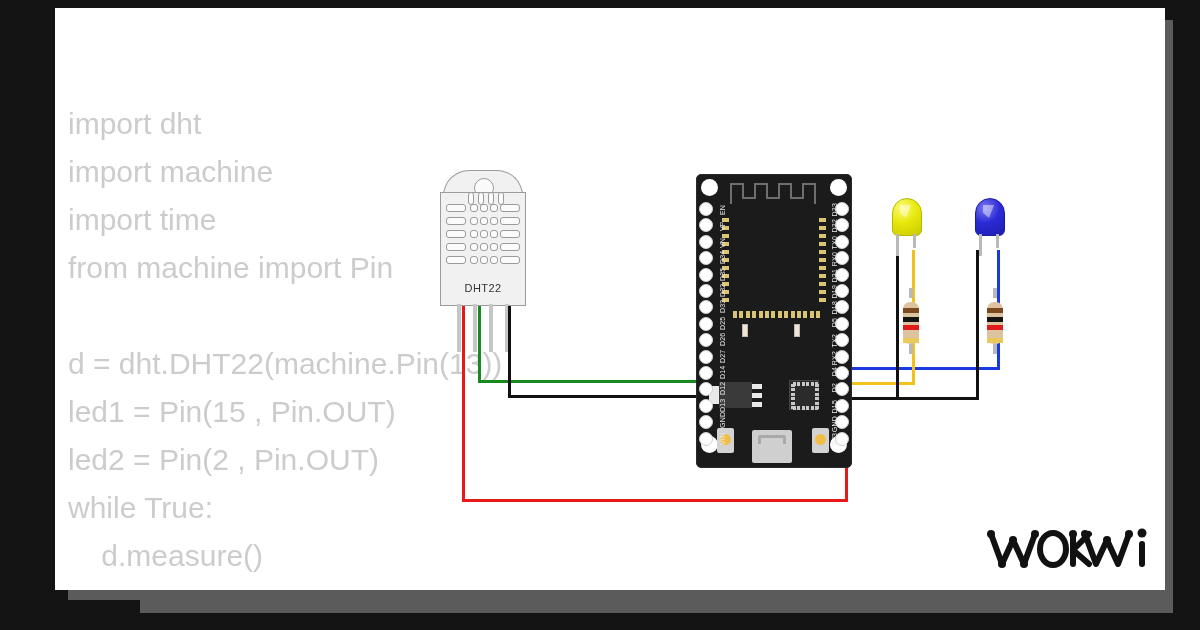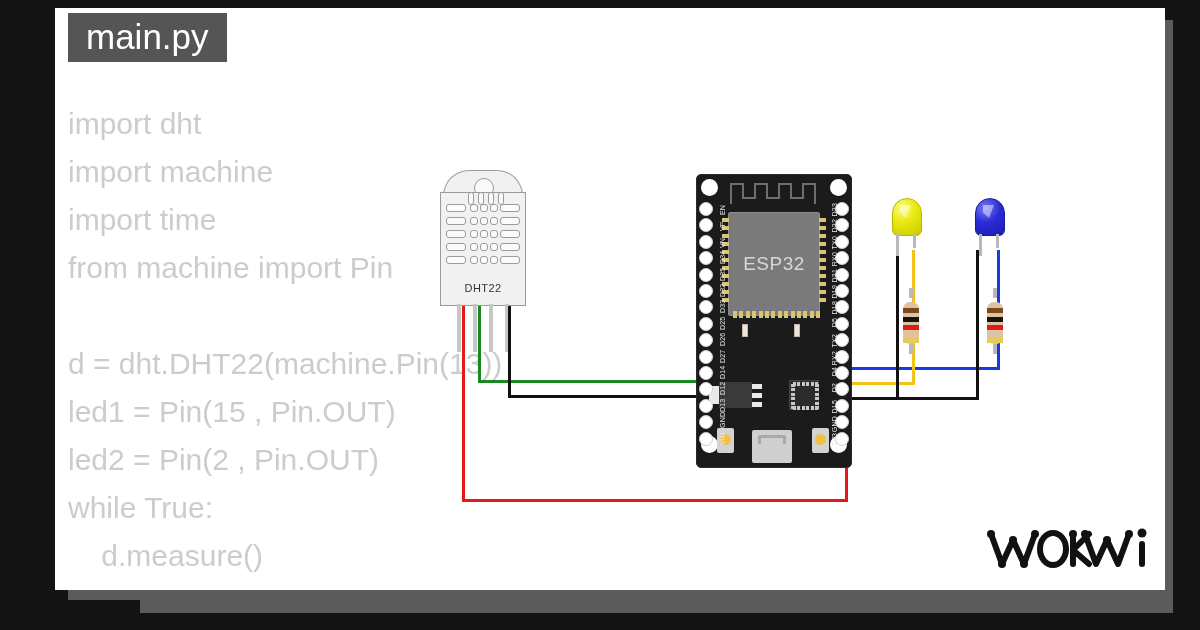--- a/index.html
+++ b/index.html
@@ -175,21 +175,20 @@
   .c-yellow{ background:#f2c21a; }
 </style>
 </head>
 <body>
 
 <div class="stage">
 
   <div class="panel-shadow"></div>
   <div class="panel"></div>
 
-  <div class="tab">main.py</div>
 
   <div class="code" id="codeblock"><span class="ln">import dht</span><span class="ln">import machine</span><span class="ln">import time</span><span class="ln">from machine import Pin</span><span class="ln"></span><span class="ln">d = dht.DHT22(machine.Pin(13))</span><span class="ln">led1 = Pin(15 , Pin.OUT)</span><span class="ln">led2 = Pin(2 , Pin.OUT)</span><span class="ln">while True:</span><span class="ln">    d.measure()</span></div>
 
   <div class="statusbar"></div>
 
   <div class="dht">
     <div class="dht-cap"></div>
     <div class="dht-hole"></div>
     <div class="dht-body"></div>
     <div class="dht-grill" id="dhtgrill">
@@ -291,23 +290,20 @@
 
     <div class="esp-mount" style="left:5px;  top:5px;"></div>
     <div class="esp-mount" style="left:134px;top:5px;"></div>
     <div class="esp-mount" style="left:5px;  top:262px;"></div>
     <div class="esp-mount" style="left:134px;top:262px;"></div>
 
     <svg class="esp-antenna" viewBox="0 0 90 26">
       <path d="M2 24 L2 4 L14 4 L14 18 L26 18 L26 4 L38 4 L38 18 L50 18 L50 4 L62 4 L62 18 L74 18 L74 4 L86 4 L86 24" fill="none" stroke="#6e6e6e" stroke-width="2"></path>
     </svg>
 
-    <div class="esp-shield">
-      <div class="esp-shield-txt">ESP32</div>
-    </div>
     <div class="esp-pads" id="esppads">
         <i style="left: 26px; top: 44px; width: 7px; height: 4px;"></i>
         <i style="left: 123px; top: 44px; width: 7px; height: 4px;"></i>
         <i style="left: 26px; top: 52px; width: 7px; height: 4px;"></i>
         <i style="left: 123px; top: 52px; width: 7px; height: 4px;"></i>
         <i style="left: 26px; top: 60px; width: 7px; height: 4px;"></i>
         <i style="left: 123px; top: 60px; width: 7px; height: 4px;"></i>
         <i style="left: 26px; top: 68px; width: 7px; height: 4px;"></i>
         <i style="left: 123px; top: 68px; width: 7px; height: 4px;"></i>
         <i style="left: 26px; top: 76px; width: 7px; height: 4px;"></i>

